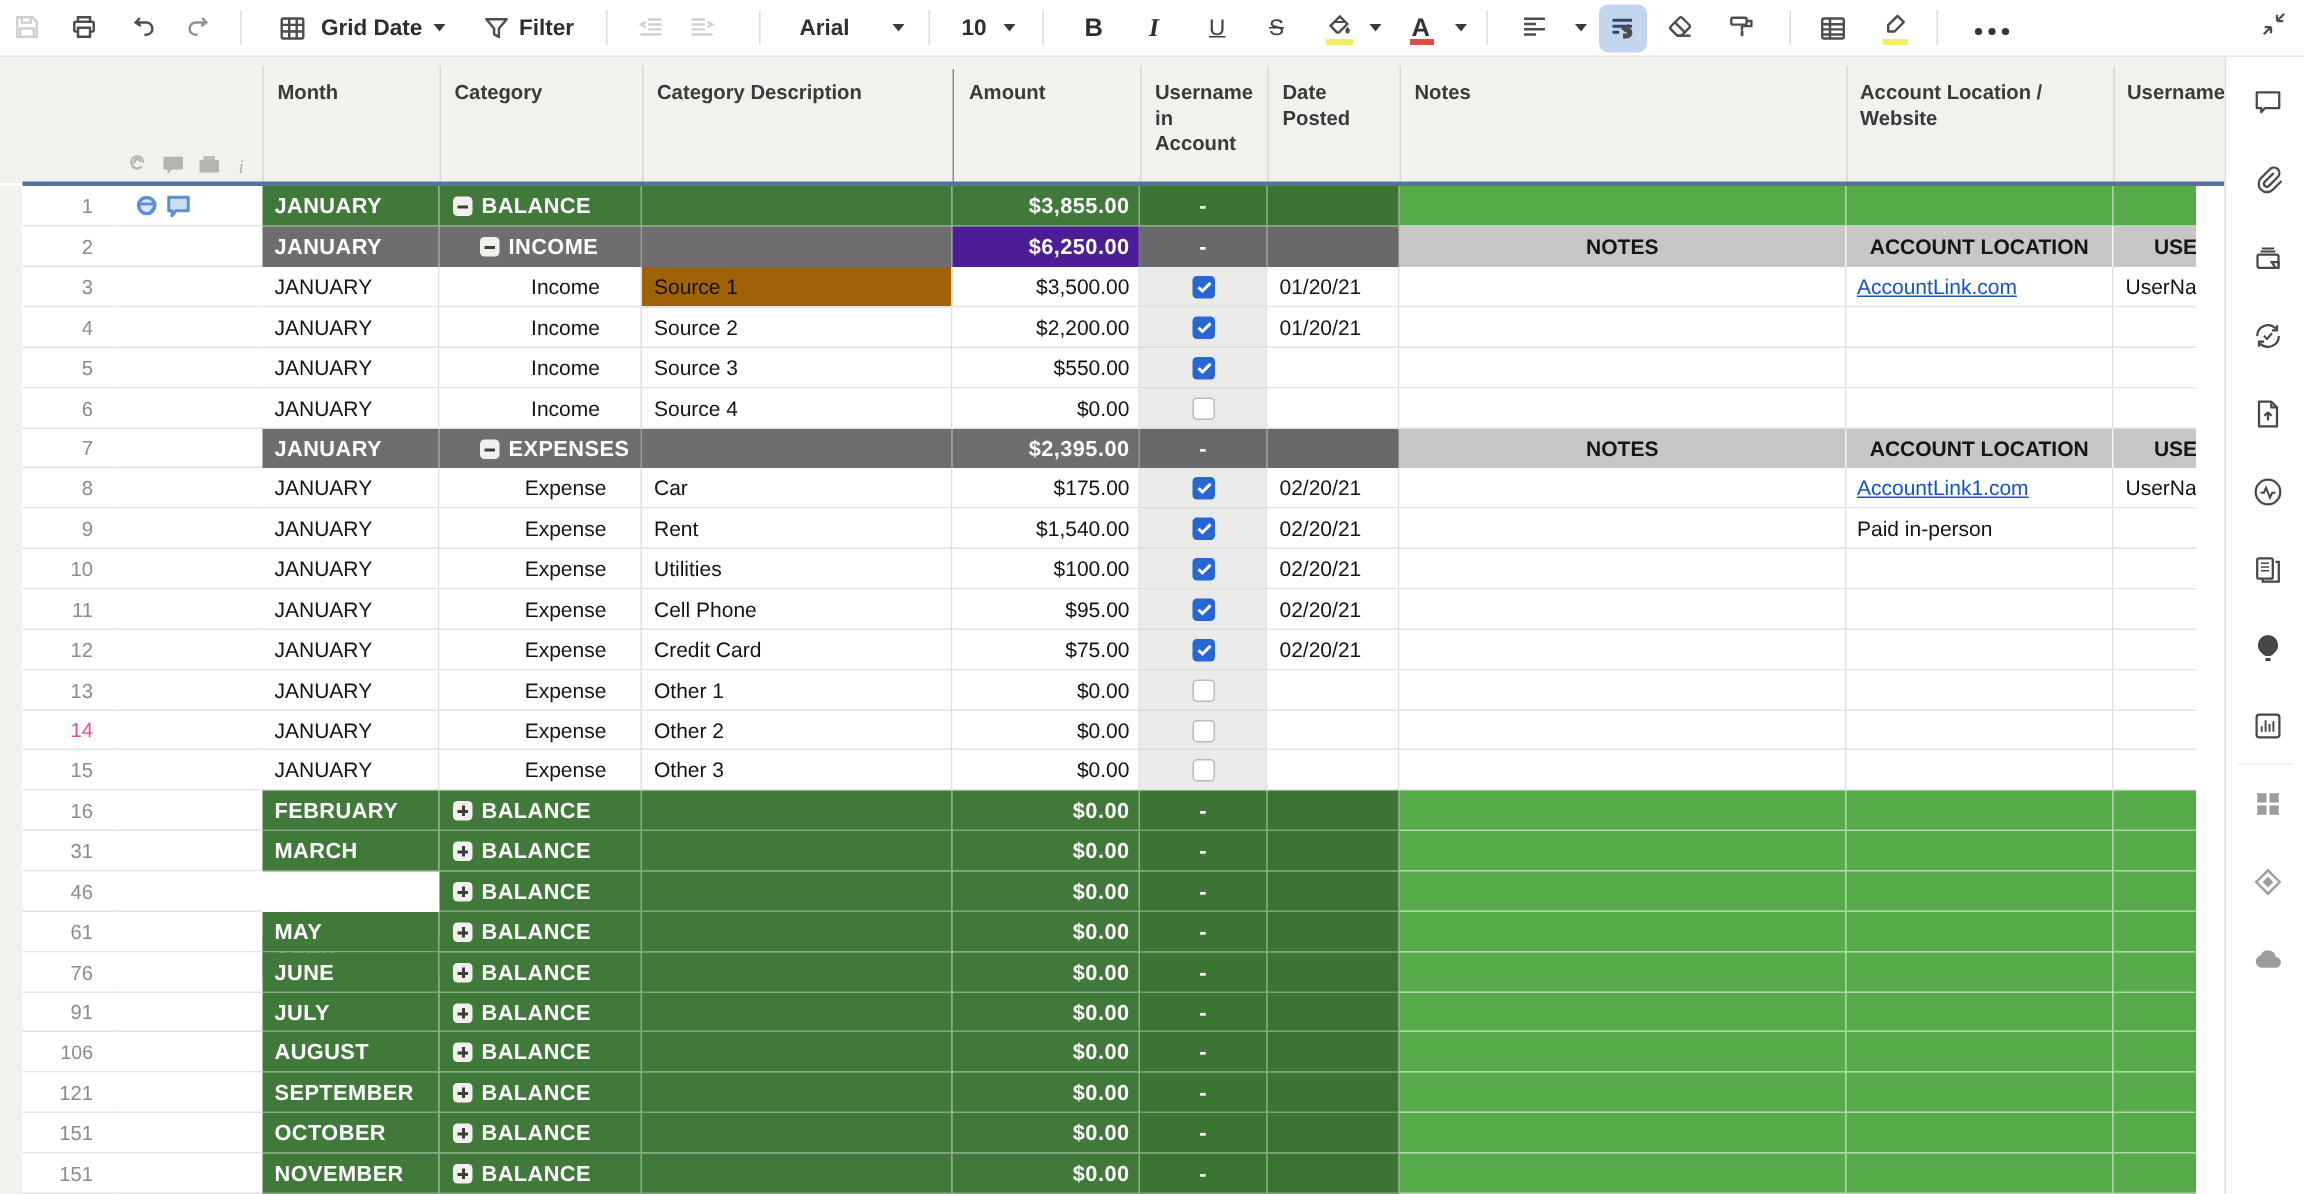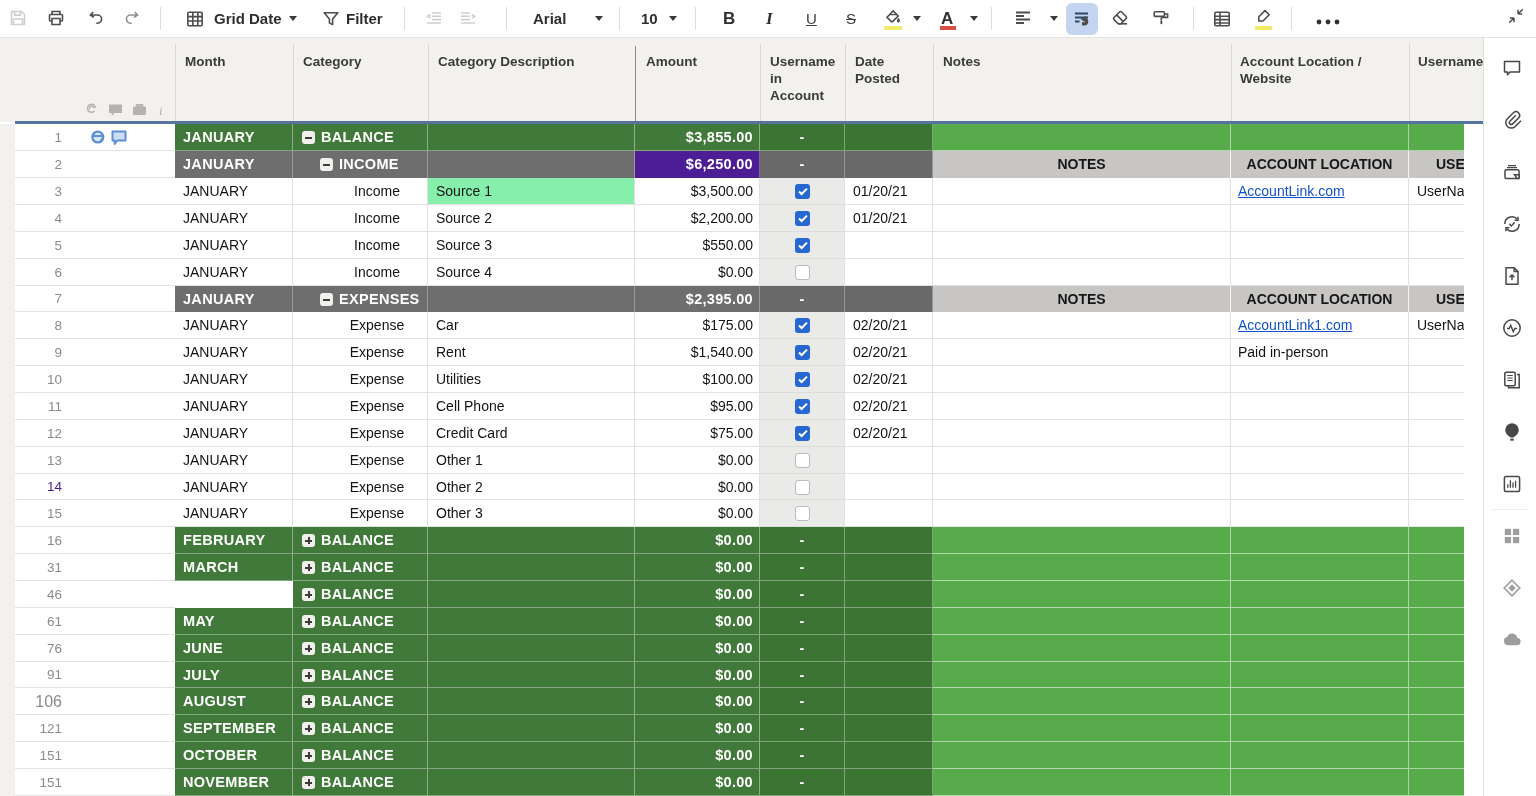--- a/index.html
+++ b/index.html
@@ -201,21 +201,21 @@
 <div class="cell" style="left:933px;top:151px;width:298px;height:27px;line-height:27px;background:#c7c6c4;text-align:center;border-right:1px solid #f6f6f4;"><span class="bold" style="color:#161616;font-size:14px">NOTES</span></div>
 <div class="cell" style="left:1231px;top:151px;width:178px;height:27px;line-height:27px;background:#c7c6c4;text-align:center;border-right:1px solid #f6f6f4;"><span class="bold" style="color:#161616;font-size:14px">ACCOUNT LOCATION</span></div>
 <div class="cell" style="left:1409px;top:151px;width:55px;height:27px;line-height:27px;background:#c7c6c4;overflow:hidden;">
     <div style="width:134px;text-align:center;" class="bold"><span style="color:#161616">USERNAME</span></div>
   </div>
 <div class="abs" style="left:0;top:178px;width:15px;height:27px;background:#f2f1ed;"></div>
 <div class="cell" style="left:15px;top:178px;width:62px;height:27px;background:#fff;border-bottom:1px solid #e2e2e2;color:#8b8b8b;line-height:27px;font-size:13.5px;text-align:right;padding-right:15px;">3</div>
 <div class="cell" style="left:77px;top:178px;width:98px;height:27px;background:#fff;border-bottom:1px solid #e2e2e2;"></div>
 <div class="cell" style="left:175px;top:178px;width:118px;height:27px;line-height:27px;border-right:1px solid #e0e0e0;border-bottom:1px solid #e2e2e2;background:#fff;"><span style="padding-left:8px">JANUARY</span></div>
 <div class="cell" style="left:293px;top:178px;width:135px;height:27px;line-height:27px;border-right:1px solid #e0e0e0;border-bottom:1px solid #e2e2e2;background:#fff;text-align:center;padding-left:34px;">Income</div>
-<div class="cell" style="left:428px;top:178px;width:207px;height:27px;line-height:27px;border-right:1px solid #e0e0e0;border-bottom:1px solid #e2e2e2;background:#86efac;"><span style="padding-left:8px">Source 1</span></div>
+<div class="cell" style="left:428px;top:178px;width:207px;height:27px;line-height:27px;border-right:1px solid #e0e0e0;border-bottom:1px solid #e2e2e2;background:#a16207;"><span style="padding-left:8px">Source 1</span></div>
 <div class="cell" style="left:635px;top:178px;width:125px;height:27px;line-height:27px;border-right:1px solid #e0e0e0;border-bottom:1px solid #e2e2e2;background:#fff;text-align:right;"><span style="padding-right:6px">$3,500.00</span></div>
 <div class="cell" style="left:760px;top:178px;width:85px;height:27px;line-height:27px;background:#eaeae8;border-right:1px solid #e0e0e0;border-bottom:1px solid #dcdcda;"></div>
 <div class="chk on" style="left:795px;top:184px;">
     <svg width="12" height="11" viewBox="0 0 12 11">
       <path d="M2 5.5 4.6 8 10 2.6" fill="none" stroke="#fff" stroke-width="2"></path>
     </svg>
   </div>
 <div class="cell" style="left:845px;top:178px;width:88px;height:27px;line-height:27px;border-right:1px solid #e0e0e0;border-bottom:1px solid #e2e2e2;background:#fff;"><span style="padding-left:8px">01/20/21</span></div>
 <div class="cell" style="left:933px;top:178px;width:298px;height:27px;line-height:27px;border-right:1px solid #e0e0e0;border-bottom:1px solid #e2e2e2;background:#fff;"></div>
 <div class="cell" style="left:1231px;top:178px;width:178px;height:27px;line-height:27px;border-right:1px solid #e0e0e0;border-bottom:1px solid #e2e2e2;background:#fff;"><span style="padding-left:7px"><a>AccountLink.com</a></span></div>
@@ -373,21 +373,21 @@
 <div class="cell" style="left:293px;top:447px;width:135px;height:27px;line-height:27px;border-right:1px solid #e0e0e0;border-bottom:1px solid #e2e2e2;background:#fff;text-align:center;padding-left:34px;">Expense</div>
 <div class="cell" style="left:428px;top:447px;width:207px;height:27px;line-height:27px;border-right:1px solid #e0e0e0;border-bottom:1px solid #e2e2e2;background:#fff;"><span style="padding-left:8px">Other 1</span></div>
 <div class="cell" style="left:635px;top:447px;width:125px;height:27px;line-height:27px;border-right:1px solid #e0e0e0;border-bottom:1px solid #e2e2e2;background:#fff;text-align:right;"><span style="padding-right:6px">$0.00</span></div>
 <div class="cell" style="left:760px;top:447px;width:85px;height:27px;line-height:27px;background:#eaeae8;border-right:1px solid #e0e0e0;border-bottom:1px solid #dcdcda;"></div>
 <div class="chk off" style="left:795px;top:453px;"></div>
 <div class="cell" style="left:845px;top:447px;width:88px;height:27px;line-height:27px;border-right:1px solid #e0e0e0;border-bottom:1px solid #e2e2e2;background:#fff;"><span style="padding-left:8px"></span></div>
 <div class="cell" style="left:933px;top:447px;width:298px;height:27px;line-height:27px;border-right:1px solid #e0e0e0;border-bottom:1px solid #e2e2e2;background:#fff;"></div>
 <div class="cell" style="left:1231px;top:447px;width:178px;height:27px;line-height:27px;border-right:1px solid #e0e0e0;border-bottom:1px solid #e2e2e2;background:#fff;"></div>
 <div class="cell" style="left:1409px;top:447px;width:55px;height:27px;line-height:27px;background:#fff;border-bottom:1px solid #e2e2e2;"><span style="padding-left:8px"></span></div>
 <div class="abs" style="left:0;top:474px;width:15px;height:26px;background:#f2f1ed;"></div>
-<div class="cell" style="left:15px;top:474px;width:62px;height:26px;background:#fff;border-bottom:1px solid #e2e2e2;color:#4c1d95;line-height:26px;font-size:13.5px;text-align:right;padding-right:15px;">14</div>
+<div class="cell" style="left:15px;top:474px;width:62px;height:26px;background:#fff;border-bottom:1px solid #e2e2e2;color:#ec4899;line-height:26px;font-size:13.5px;text-align:right;padding-right:15px;">14</div>
 <div class="cell" style="left:77px;top:474px;width:98px;height:26px;background:#fff;border-bottom:1px solid #e2e2e2;"></div>
 <div class="cell" style="left:175px;top:474px;width:118px;height:26px;line-height:26px;border-right:1px solid #e0e0e0;border-bottom:1px solid #e2e2e2;background:#fff;"><span style="padding-left:8px">JANUARY</span></div>
 <div class="cell" style="left:293px;top:474px;width:135px;height:26px;line-height:26px;border-right:1px solid #e0e0e0;border-bottom:1px solid #e2e2e2;background:#fff;text-align:center;padding-left:34px;">Expense</div>
 <div class="cell" style="left:428px;top:474px;width:207px;height:26px;line-height:26px;border-right:1px solid #e0e0e0;border-bottom:1px solid #e2e2e2;background:#fff;"><span style="padding-left:8px">Other 2</span></div>
 <div class="cell" style="left:635px;top:474px;width:125px;height:26px;line-height:26px;border-right:1px solid #e0e0e0;border-bottom:1px solid #e2e2e2;background:#fff;text-align:right;"><span style="padding-right:6px">$0.00</span></div>
 <div class="cell" style="left:760px;top:474px;width:85px;height:26px;line-height:26px;background:#eaeae8;border-right:1px solid #e0e0e0;border-bottom:1px solid #dcdcda;"></div>
 <div class="chk off" style="left:795px;top:480px;"></div>
 <div class="cell" style="left:845px;top:474px;width:88px;height:26px;line-height:26px;border-right:1px solid #e0e0e0;border-bottom:1px solid #e2e2e2;background:#fff;"><span style="padding-left:8px"></span></div>
 <div class="cell" style="left:933px;top:474px;width:298px;height:26px;line-height:26px;border-right:1px solid #e0e0e0;border-bottom:1px solid #e2e2e2;background:#fff;"></div>
 <div class="cell" style="left:1231px;top:474px;width:178px;height:26px;line-height:26px;border-right:1px solid #e0e0e0;border-bottom:1px solid #e2e2e2;background:#fff;"></div>
@@ -471,21 +471,21 @@
 <div class="cell" style="left:175px;top:662px;width:118px;height:26px;line-height:26px;background:#40793a;border-right:1px solid rgba(255,255,255,0.4);border-bottom:1px solid rgba(255,255,255,0.35);"><span class="wt" style="padding-left:8px">JULY</span></div>
 <div class="cell" style="left:293px;top:662px;width:135px;height:26px;line-height:26px;background:#40793a;border-right:1px solid rgba(255,255,255,0.4);border-bottom:1px solid rgba(255,255,255,0.35);"><span style="padding-left:9px"><span class="expico plus"></span><span class="wt">BALANCE</span></span></div>
 <div class="cell" style="left:428px;top:662px;width:207px;height:26px;line-height:26px;background:#40793a;border-right:1px solid rgba(255,255,255,0.4);border-bottom:1px solid rgba(255,255,255,0.35);"></div>
 <div class="cell" style="left:635px;top:662px;width:125px;height:26px;line-height:26px;background:#40793a;text-align:right;border-right:1px solid rgba(255,255,255,0.4);border-bottom:1px solid rgba(255,255,255,0.35);"><span class="wt" style="padding-right:6px">$0.00</span></div>
 <div class="cell" style="left:760px;top:662px;width:85px;height:26px;line-height:26px;background:#3c7434;text-align:center;border-right:1px solid rgba(255,255,255,0.35);border-bottom:1px solid rgba(255,255,255,0.35);"><span class="wt">-</span></div>
 <div class="cell" style="left:845px;top:662px;width:88px;height:26px;line-height:26px;background:#3c7434;border-right:1px solid rgba(255,255,255,0.35);border-bottom:1px solid rgba(255,255,255,0.35);"></div>
 <div class="cell" style="left:933px;top:662px;width:298px;height:26px;line-height:26px;background:#57ab4b;border-right:1px solid rgba(255,255,255,0.5);border-bottom:1px solid rgba(255,255,255,0.55);"></div>
 <div class="cell" style="left:1231px;top:662px;width:178px;height:26px;line-height:26px;background:#57ab4b;border-right:1px solid rgba(255,255,255,0.5);border-bottom:1px solid rgba(255,255,255,0.55);"></div>
 <div class="cell" style="left:1409px;top:662px;width:55px;height:26px;line-height:26px;background:#57ab4b;border-bottom:1px solid rgba(255,255,255,0.5);"></div>
 <div class="abs" style="left:0;top:688px;width:15px;height:27px;background:#f2f1ed;"></div>
-<div class="cell" style="left:15px;top:688px;width:62px;height:27px;background:#fff;border-bottom:1px solid #e2e2e2;color:#8b8b8b;line-height:27px;font-size:16px;text-align:right;padding-right:15px;">106</div>
+<div class="cell" style="left:15px;top:688px;width:62px;height:27px;background:#fff;border-bottom:1px solid #e2e2e2;color:#8b8b8b;line-height:27px;font-size:13px;text-align:right;padding-right:15px;">106</div>
 <div class="cell" style="left:77px;top:688px;width:98px;height:27px;background:#fff;border-bottom:1px solid #e2e2e2;"></div>
 <div class="cell" style="left:175px;top:688px;width:118px;height:27px;line-height:27px;background:#40793a;border-right:1px solid rgba(255,255,255,0.4);border-bottom:1px solid rgba(255,255,255,0.35);"><span class="wt" style="padding-left:8px">AUGUST</span></div>
 <div class="cell" style="left:293px;top:688px;width:135px;height:27px;line-height:27px;background:#40793a;border-right:1px solid rgba(255,255,255,0.4);border-bottom:1px solid rgba(255,255,255,0.35);"><span style="padding-left:9px"><span class="expico plus"></span><span class="wt">BALANCE</span></span></div>
 <div class="cell" style="left:428px;top:688px;width:207px;height:27px;line-height:27px;background:#40793a;border-right:1px solid rgba(255,255,255,0.4);border-bottom:1px solid rgba(255,255,255,0.35);"></div>
 <div class="cell" style="left:635px;top:688px;width:125px;height:27px;line-height:27px;background:#40793a;text-align:right;border-right:1px solid rgba(255,255,255,0.4);border-bottom:1px solid rgba(255,255,255,0.35);"><span class="wt" style="padding-right:6px">$0.00</span></div>
 <div class="cell" style="left:760px;top:688px;width:85px;height:27px;line-height:27px;background:#3c7434;text-align:center;border-right:1px solid rgba(255,255,255,0.35);border-bottom:1px solid rgba(255,255,255,0.35);"><span class="wt">-</span></div>
 <div class="cell" style="left:845px;top:688px;width:88px;height:27px;line-height:27px;background:#3c7434;border-right:1px solid rgba(255,255,255,0.35);border-bottom:1px solid rgba(255,255,255,0.35);"></div>
 <div class="cell" style="left:933px;top:688px;width:298px;height:27px;line-height:27px;background:#57ab4b;border-right:1px solid rgba(255,255,255,0.5);border-bottom:1px solid rgba(255,255,255,0.55);"></div>
 <div class="cell" style="left:1231px;top:688px;width:178px;height:27px;line-height:27px;background:#57ab4b;border-right:1px solid rgba(255,255,255,0.5);border-bottom:1px solid rgba(255,255,255,0.55);"></div>
 <div class="cell" style="left:1409px;top:688px;width:55px;height:27px;line-height:27px;background:#57ab4b;border-bottom:1px solid rgba(255,255,255,0.5);"></div>

